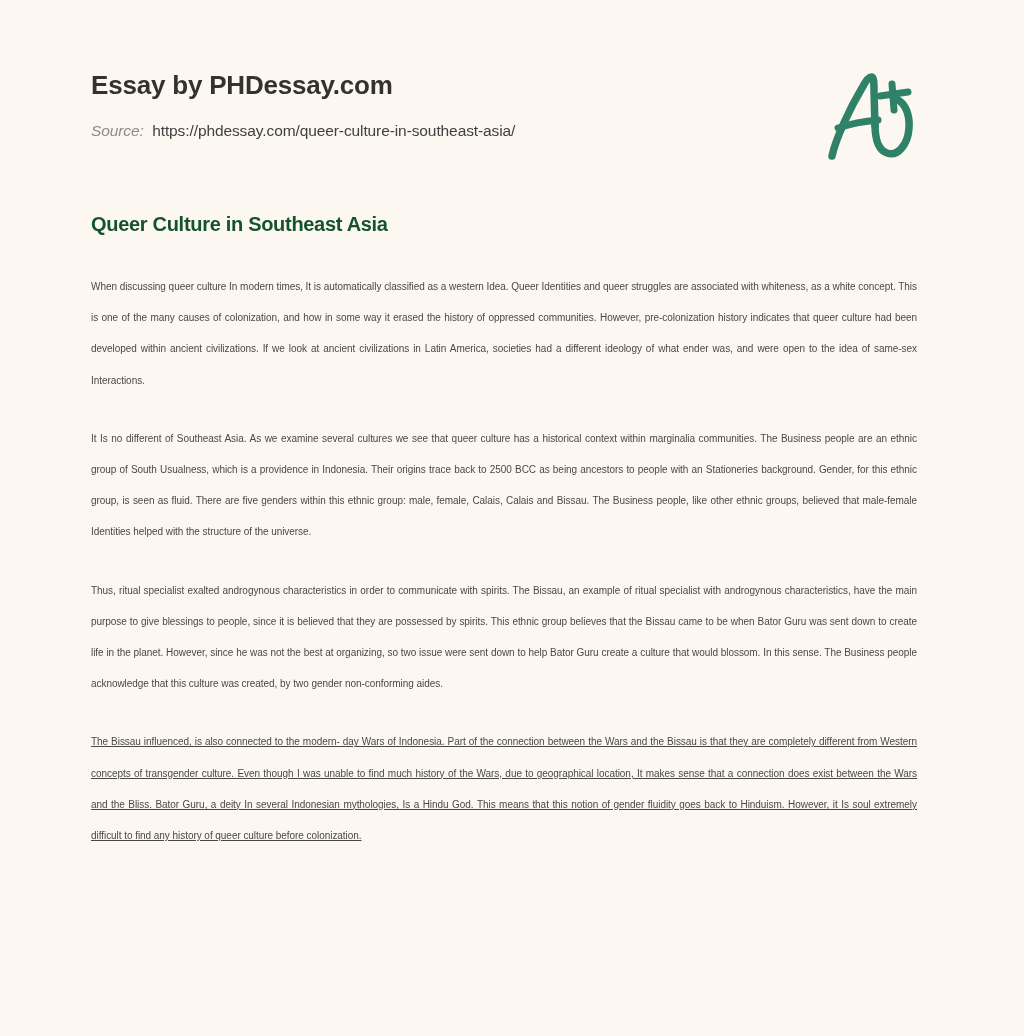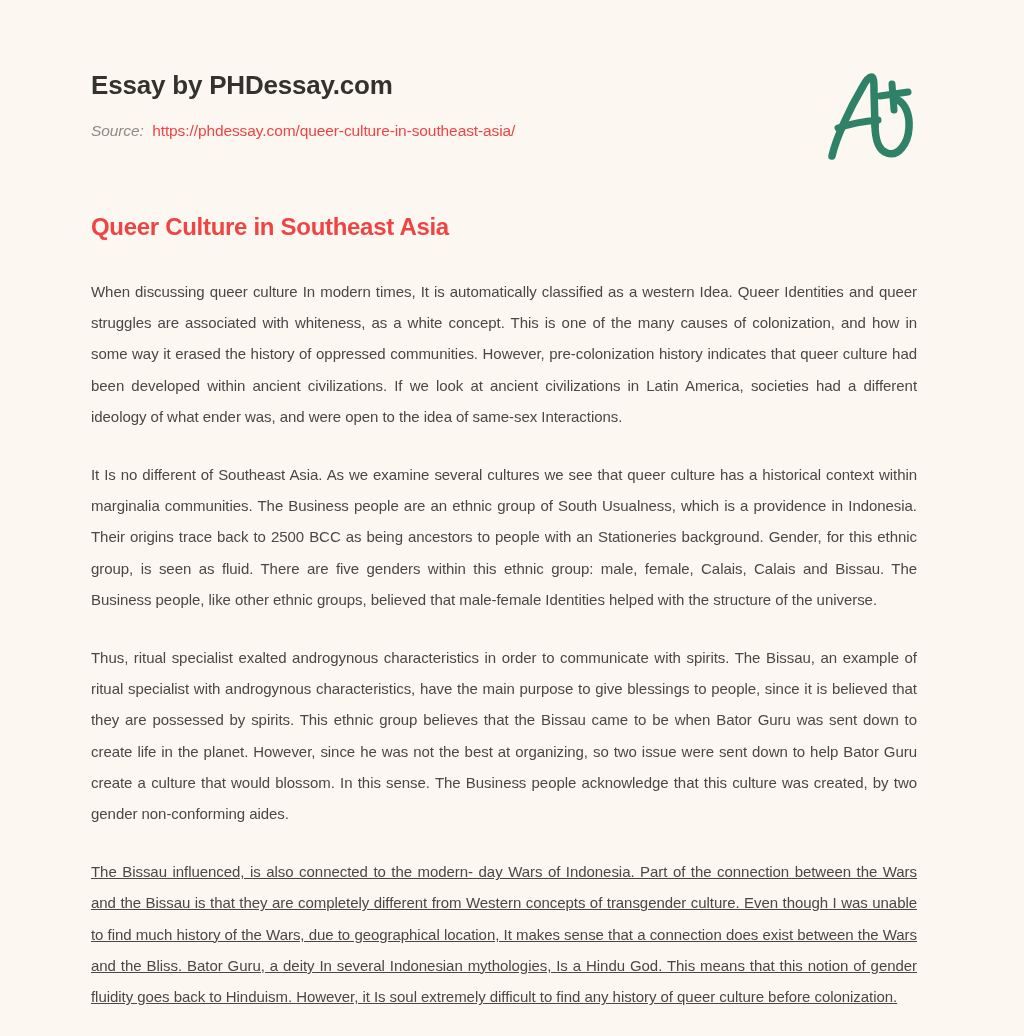--- a/index.html
+++ b/index.html
@@ -54,21 +54,21 @@
     white-space: nowrap;
     letter-spacing: -0.1px;
   }
 
   .source-label {
     color: #8e8b86;
     font-style: italic;
   }
 
   .source-url {
-    color: #ef4444;
+    color: #404040;
     text-decoration: none;
     letter-spacing: -0.1px;
     text-align: center;
   }
 
   
   .logo {
     position: absolute;
     left: 812px;
     top: 62px;
@@ -83,30 +83,30 @@
 
   
   .article {
     position: absolute;
     left: 91px;
     top: 212px;
     width: 842px;
   }
 
   .doc-title {
-    font-size: 24px;
+    font-size: 20px;
     font-weight: bold;
-    color: #ef4444;
+    color: #14532d;
     letter-spacing: -0.3px;
     margin: 0 0 34px 0;
     line-height: 1.25;
   }
 
   .para {
-    font-size: 15px;
+    font-size: 10px;
     line-height: 31.2px;
     color: #4a4846;
     text-align: justify;
     margin: 0 16px 27px 0;
     letter-spacing: -0.05px;
     -webkit-hyphens: none;
     hyphens: none;
   }
 
   .para:last-child {

